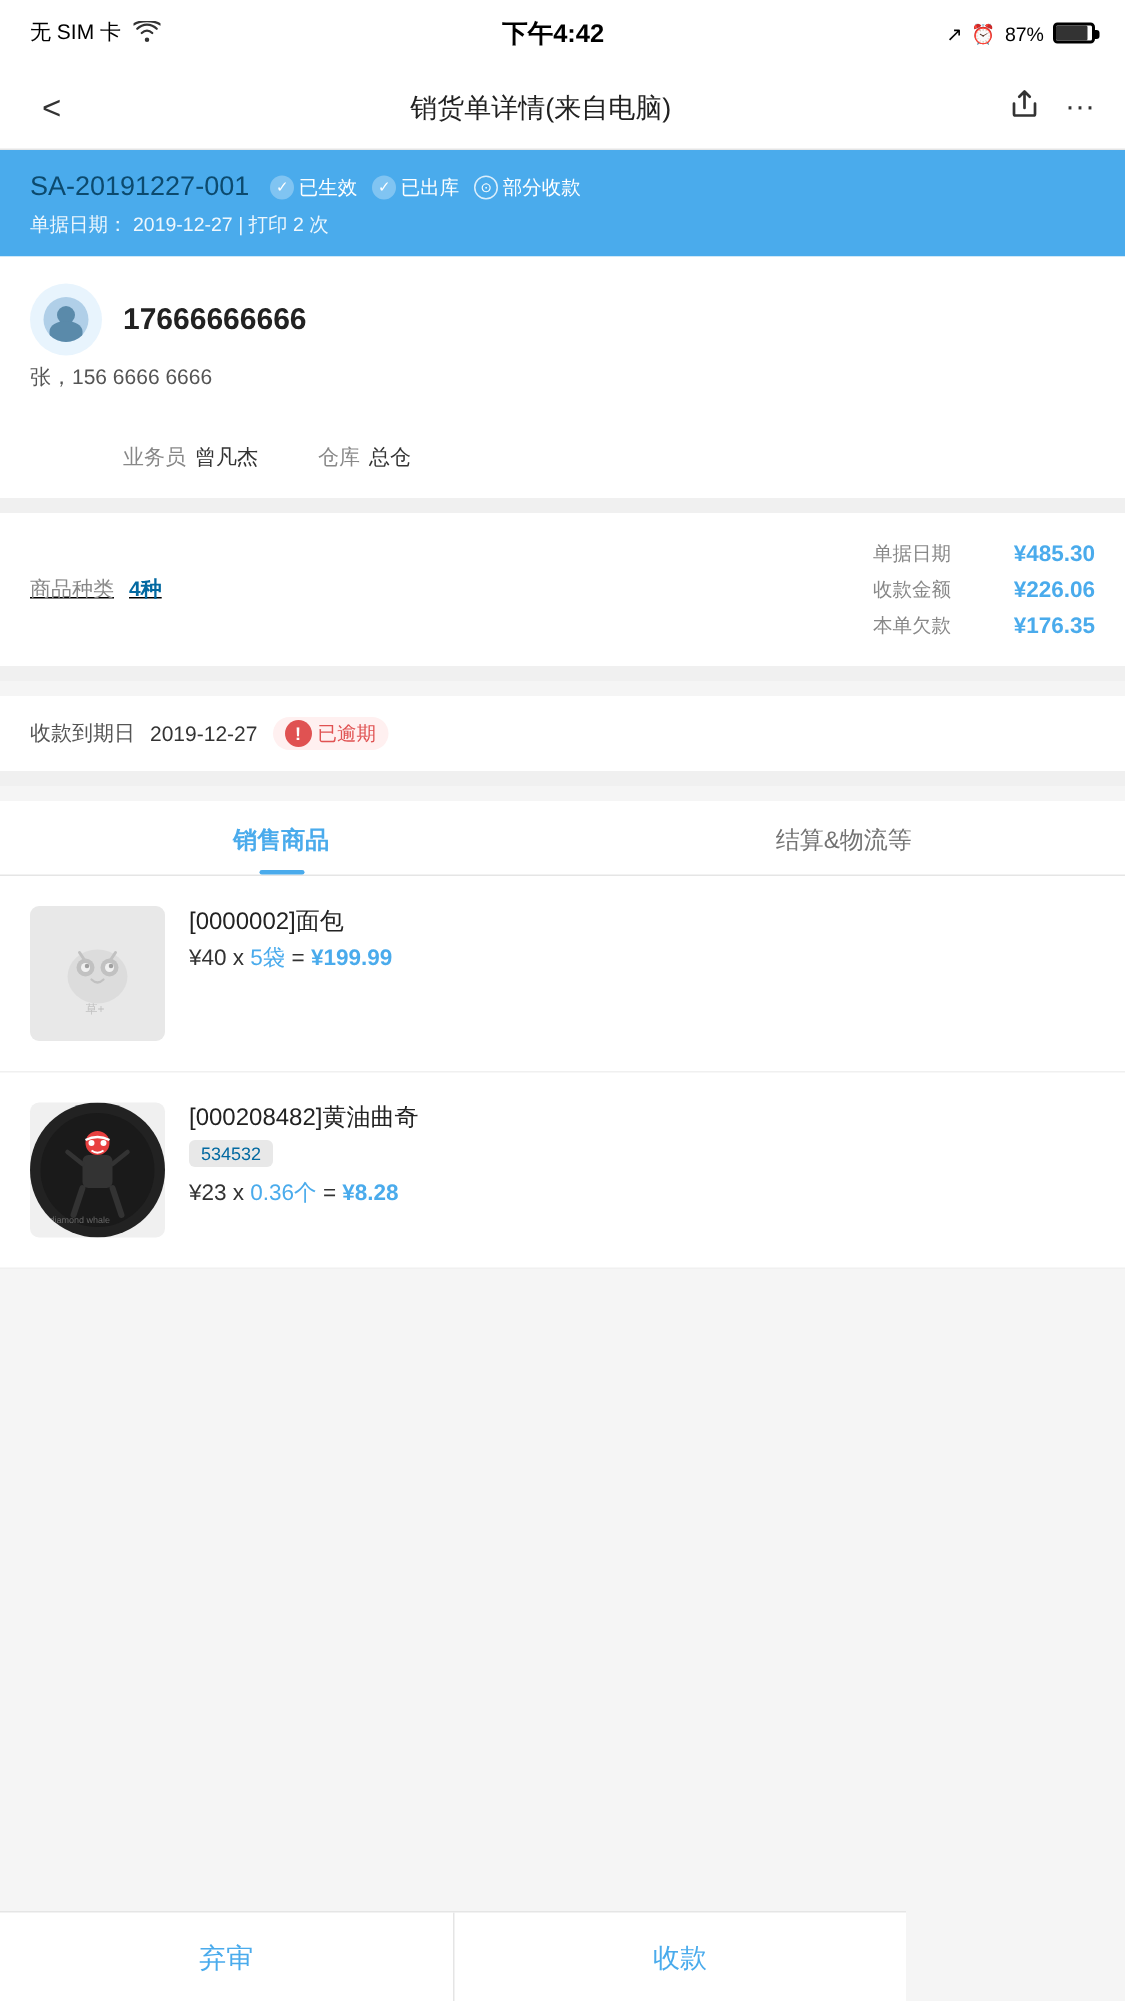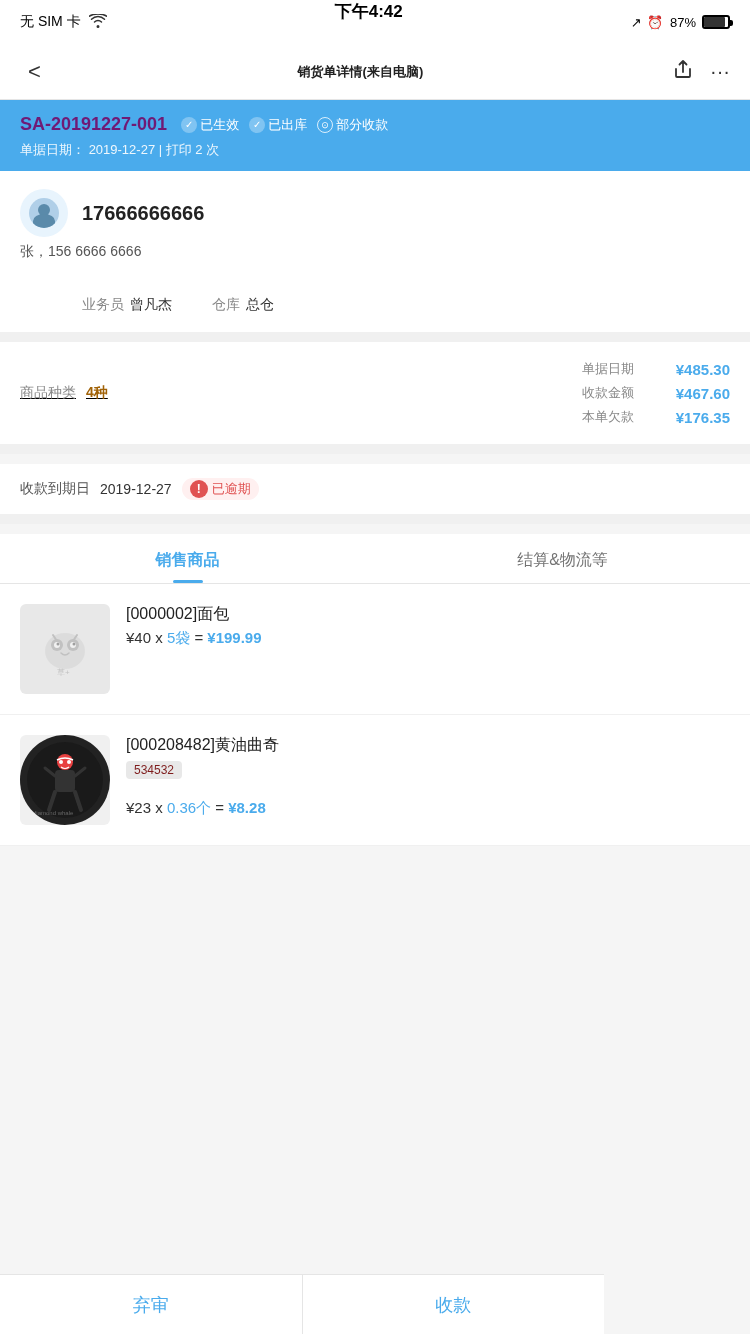--- a/index.html
+++ b/index.html
@@ -10,20 +10,21 @@
       width: 750px;
       min-height: 1334px;
       overflow-x: hidden;
     }
 
     
     .status-bar {
       height: 44px;
       background: #fff;
       display: flex;
+      align-items: center;
       justify-content: space-between;
       padding: 0 20px;
       font-size: 14px;
       font-weight: 500;
     }
     .status-left { display: flex; align-items: center; gap: 8px; }
     .status-center { font-size: 17px; font-weight: 600; }
     .status-right { display: flex; align-items: center; gap: 6px; font-size: 13px; }
     .battery-icon {
       width: 28px; height: 14px; border: 2px solid #000; border-radius: 3px; position: relative; display: inline-block;
@@ -45,22 +46,22 @@
       padding: 0 20px;
       border-bottom: 1px solid #e5e5e5;
     }
     .nav-back {
       font-size: 22px;
       color: #333;
       cursor: pointer;
       padding: 8px;
     }
     .nav-title {
-      font-size: 13px;
-      font-weight: 700;
+      font-size: 18px;
+      font-weight: 400;
       color: #222;
     }
     .nav-right {
       display: flex;
       align-items: center;
       gap: 16px;
     }
     .nav-icon {
       font-size: 20px;
       color: #333;
@@ -73,22 +74,22 @@
       padding: 14px 20px 12px;
     }
     .order-header-top {
       display: flex;
       align-items: center;
       gap: 14px;
       margin-bottom: 6px;
     }
     .order-id {
       font-size: 18px;
-      font-weight: 700;
-      color: #701a75;
+      font-weight: 400;
+      color: #0c4a6e;
     }
     .status-badges {
       display: flex;
       align-items: center;
       gap: 10px;
     }
     .status-badge {
       display: flex;
       align-items: center;
       gap: 3px;
@@ -191,21 +192,21 @@
       align-items: center;
       gap: 10px;
       text-decoration: underline;
     }
     .summary-label {
       font-size: 14px;
       color: #888;
     }
     .summary-count {
       font-size: 14px;
-      color: #a16207;
+      color: #0369a1;
       font-weight: 600;
     }
     .summary-right {
       display: flex;
       flex-direction: column;
       align-items: flex-end;
       gap: 6px;
     }
     .amount-row {
       display: flex;
@@ -334,25 +335,25 @@
     }
     .product-name {
       font-size: 16px;
       color: #222;
       margin-bottom: 4px;
       font-weight: 500;
     }
     .product-tag {
       display: inline-block;
       background: #e8e8e8;
-      color: #7f1d1d;
+      color: #0369a1;
       font-size: 12px;
       border-radius: 4px;
       padding: 2px 8px;
-      margin-bottom: 20px;
+      margin-bottom: 8px;
     }
     .product-price {
       font-size: 15px;
       color: #333;
     }
     .price-highlight {
       color: #4aabec;
       font-weight: 700;
     }
     .price-qty {
@@ -484,21 +485,21 @@
       <span class="summary-label">商品种类</span>
       <span class="summary-count">4种</span>
     </div>
     <div class="summary-right">
       <div class="amount-row">
         <span class="amount-label">单据日期</span>
         <span class="amount-value">¥485.30</span>
       </div>
       <div class="amount-row">
         <span class="amount-label">收款金额</span>
-        <span class="amount-value">¥467.60</span>
+        <span class="amount-value">¥226.06</span>
       </div>
       <div class="amount-row">
         <span class="amount-label">本单欠款</span>
         <span class="amount-value">¥176.35</span>
       </div>
     </div>
   </div>
 </div>
 
 <div class="divider"></div>

